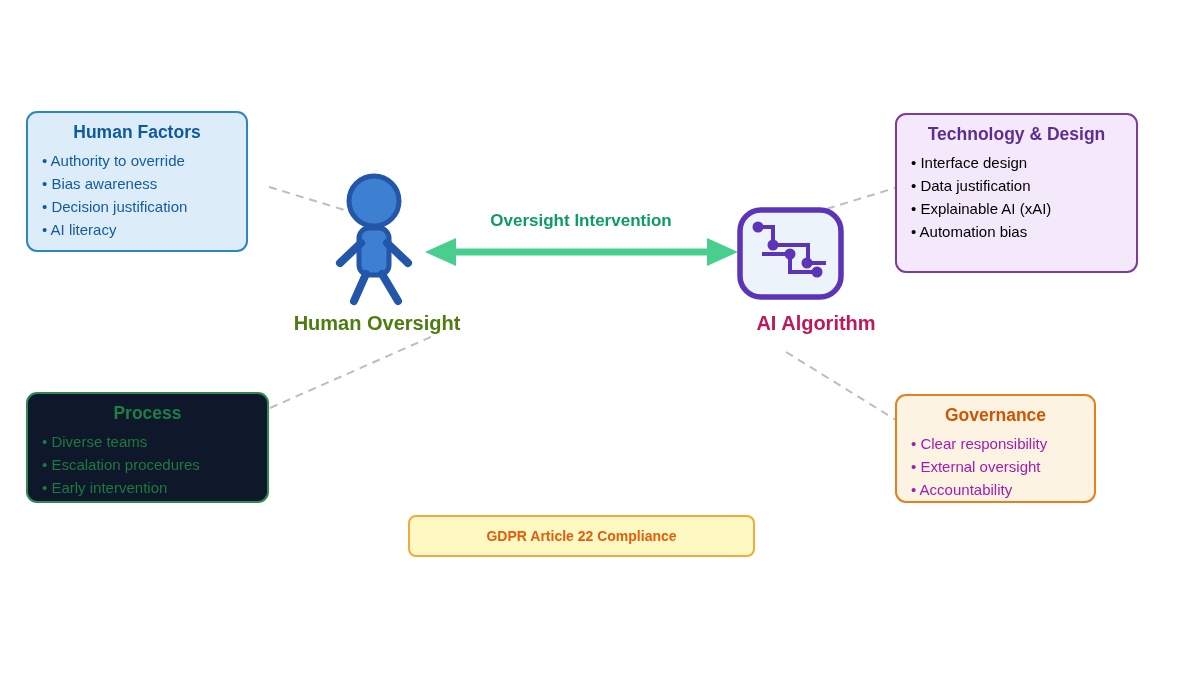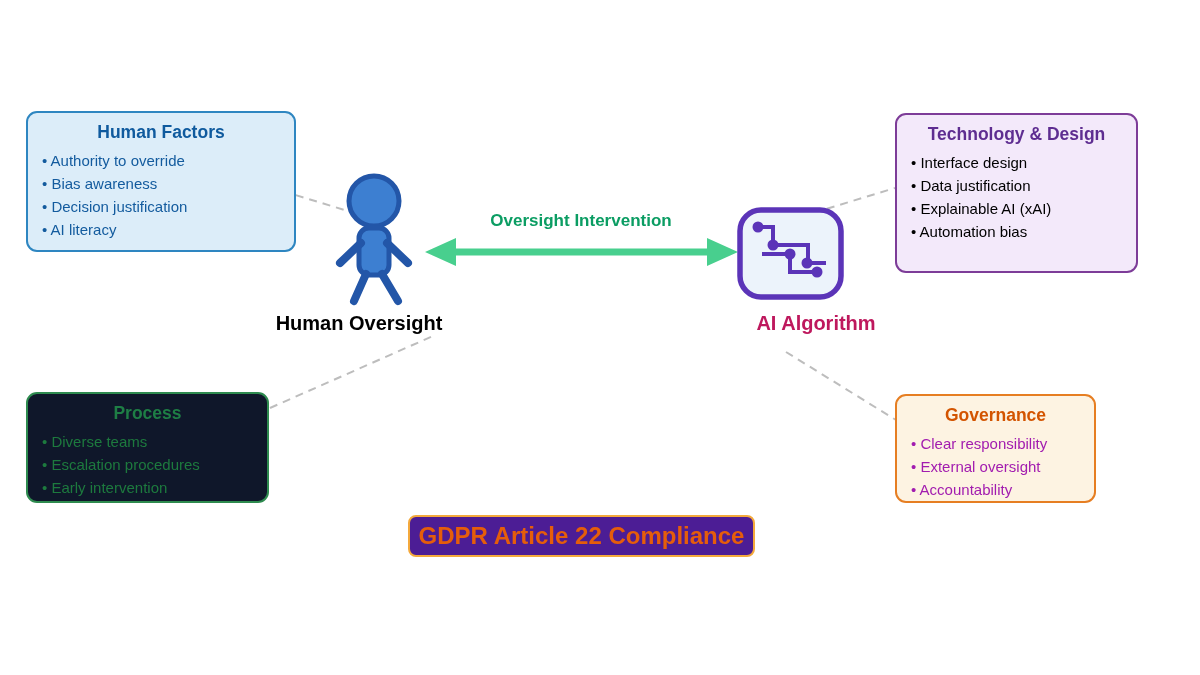--- a/index.html
+++ b/index.html
@@ -12,52 +12,52 @@
   .card {
     position:absolute; box-sizing:border-box;
     border:2.5px solid; border-radius:11px;
     padding:7px 12px 6px 12px;
   }
   .card h3 { margin:2px 0 6px 0; text-align:center; font-size:17.5px; font-weight:bold; }
   .card ul { list-style:none; margin:0; padding:0 0 0 2px; }
   .card li { font-size:15px; line-height:23px; white-space:nowrap; }
   .card li::before { content:"• "; }
 
-  .card.hf { left:26px;  top:111px; width:270px; height:141px;
+  .card.hf { left:26px;  top:111px; width:222px; height:141px;
              background:#dcedf9; border-color:#2e86c1; }
   .card.hf h3 { color:#0f5a9e; } .card.hf li { color:#135b9e; }
 
   .card.td { left:895px; top:113px; width:243px; height:160px;
              background:#f3e9fa; border-color:#7d3c98; }
   .card.td h3 { color:#5e2d91; } .card.td li { color:#000000; }
 
   .card.pr { left:26px;  top:392px; width:243px; height:111px;
              background:#0f172a; border-color:#2e8b4f; }
   .card.pr h3 { color:#1e7e45; } .card.pr li { color:#1d7a3e; }
 
   .card.gv { left:895px; top:394px; width:201px; height:109px;
              background:#fdf3e2; border-color:#e67e22; }
   .card.gv h3 { color:#d35400; } .card.gv li { color:#a21caf; }
 
   .actor-label {
     position:absolute; transform:translateX(-50%);
     font-weight:bold; font-size:20px; white-space:nowrap;
   }
-  .human-label { left:359px; top:312px; color:#000000; }
+  .human-label { left:377px; top:312px; color:#4d7c0f; }
   .ai-label    { left:816px; top:312px; color:#be185d; }
 
   .arrow-label {
     position:absolute; left:581px; top:211px; transform:translateX(-50%);
     font-weight:bold; font-size:17px; color:#0b9d63; white-space:nowrap;
   }
 
   .badge {
     position:absolute; left:408px; top:515px; width:347px; height:42px;
-    box-sizing:border-box; background:#4c1d95; border:2.5px solid #f4a93c;
-    border-radius:8px; color:#e55d0b; font-weight:bold; font-size:24px;
+    box-sizing:border-box; background:#fef9c3; border:2.5px solid #f4a93c;
+    border-radius:8px; color:#e55d0b; font-weight:bold; font-size:14px;
     display:flex; align-items:center; justify-content:center; white-space:nowrap;
   }
 </style>
 </head>
 <body>
 
 <div class="canvas">
 
   <svg class="layer" viewBox="0 0 1200 675" xmlns="http://www.w3.org/2000/svg">
 

